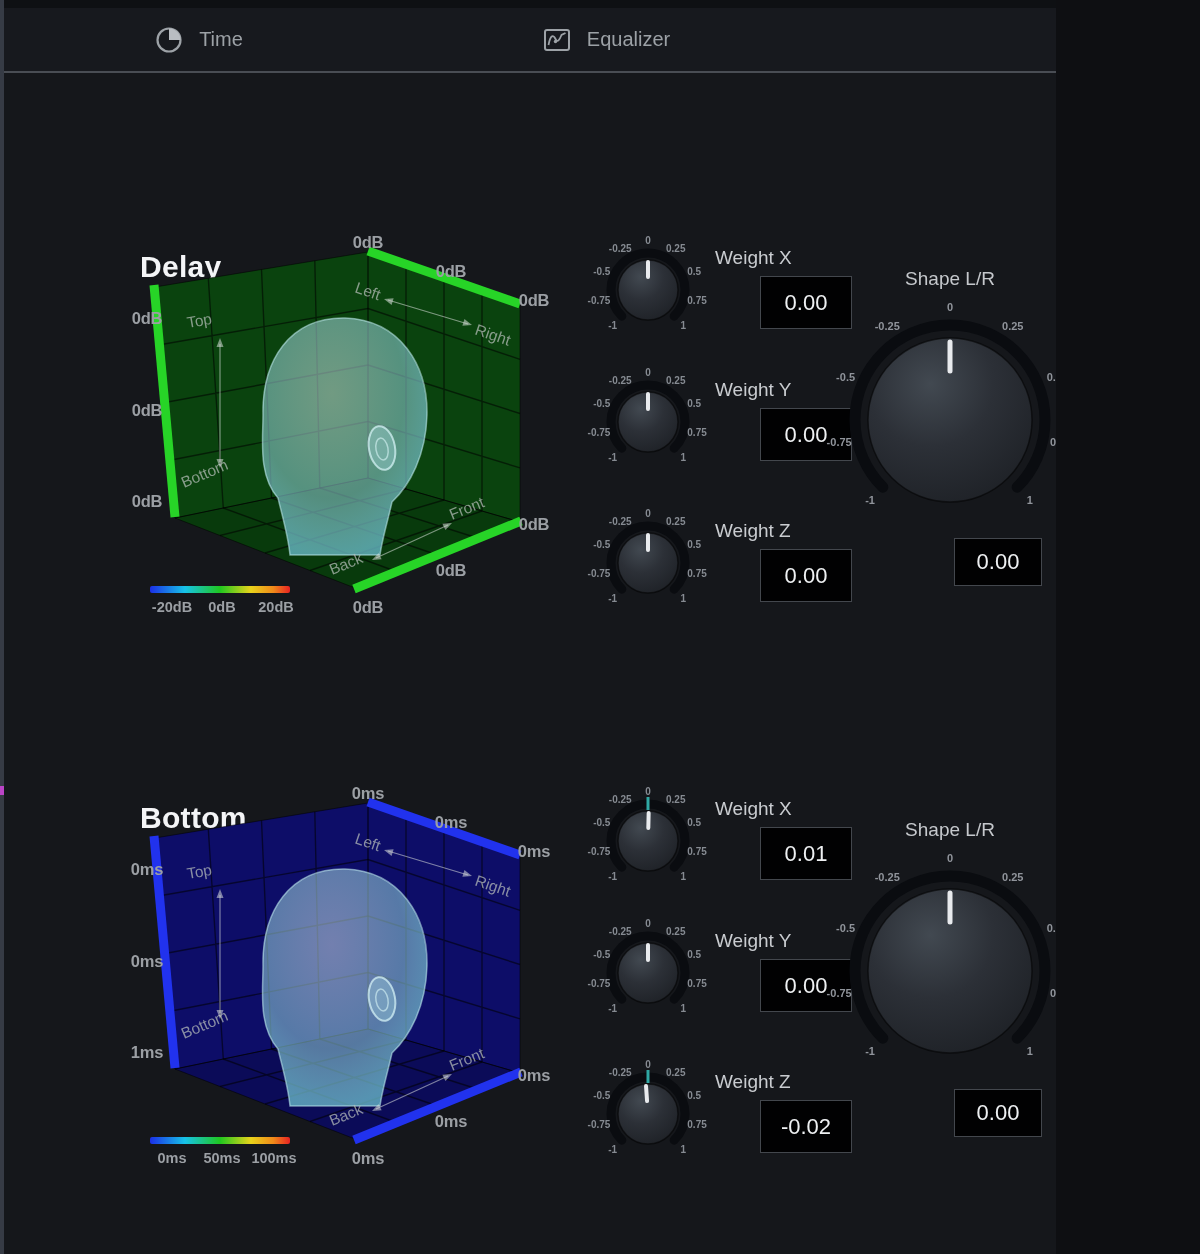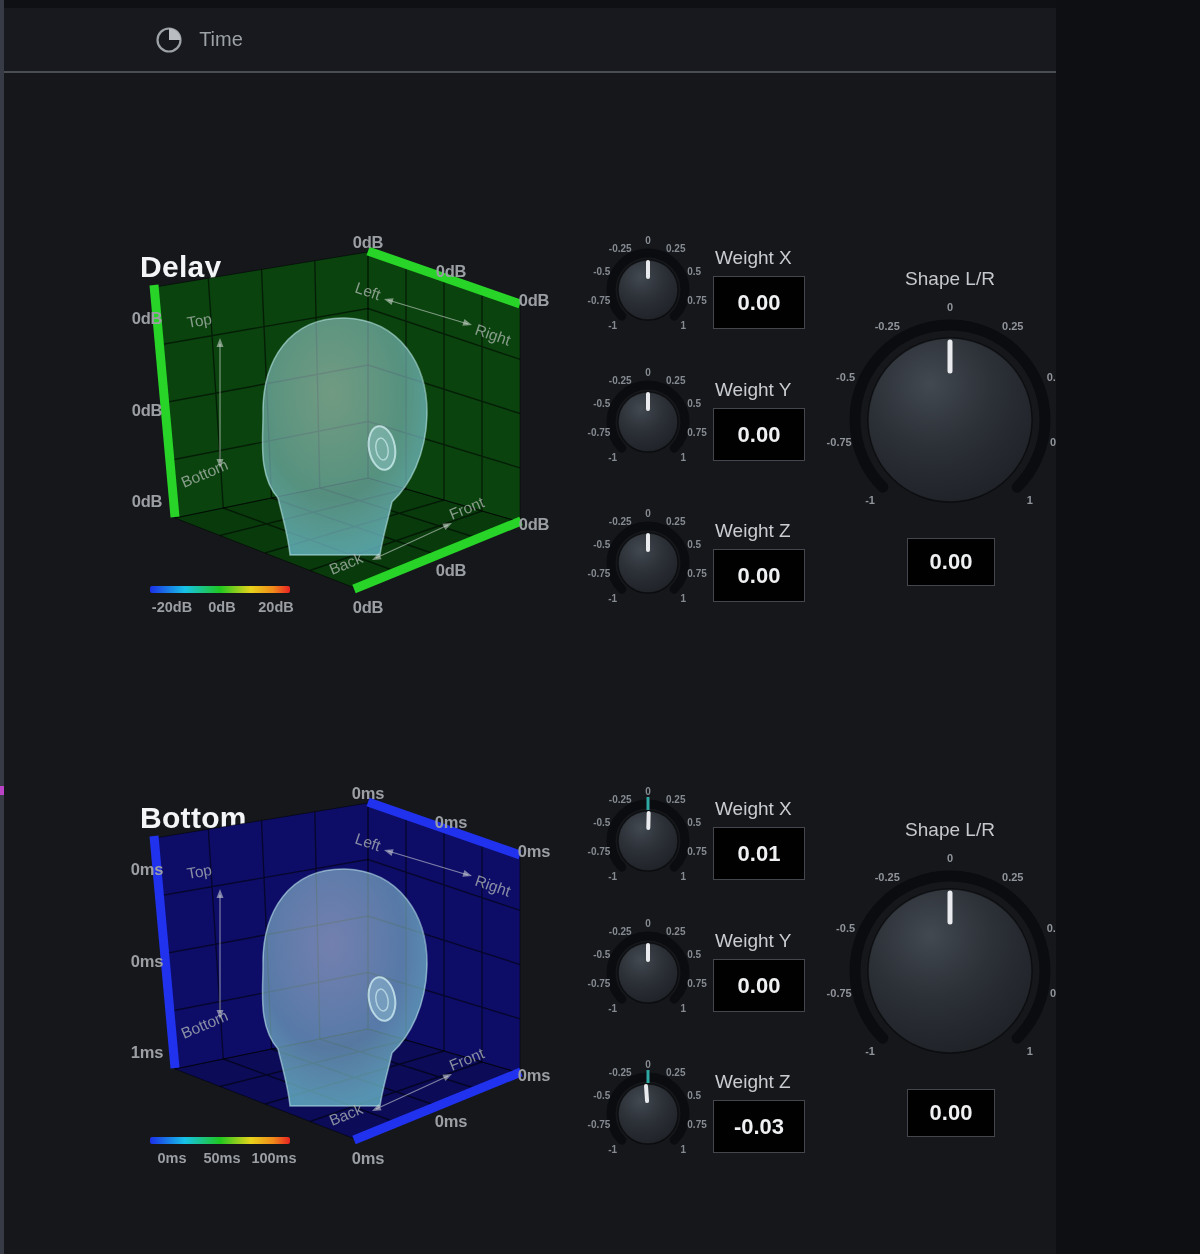--- a/index.html
+++ b/index.html
@@ -33,21 +33,21 @@
   .knob.small{width:120px;height:120px;}
   .knob.big{width:250px;height:250px;}
   .knob svg{position:absolute;left:0;top:0;}
   .tick{position:absolute;transform:translate(-50%,-50%);font-size:10px;color:#868b92;font-weight:700;white-space:nowrap;}
   .knob.big .tick{font-size:11px;color:#90949b;}
 
   
   .w-label{color:#c9ccd0;font-size:19px;}
   .s-label{color:#c5c8cc;font-size:19px;text-align:center;}
   .value-box{background:#010102;border:1px solid #43474d;color:#eef0f2;
-             font-size:22px;font-weight:700;display:flex;align-items:center;justify-content:center;}
+             font-size:22px;font-weight:400;display:flex;align-items:center;justify-content:center;margin-left:47px;}
   .vb-w{width:90px;height:51px;}
   .vb-s{width:86px;height:46px;}
 
   
   .corner-lbl{fill:#9b9fa4;font-size:16.5px;font-weight:700;letter-spacing:-0.2px;}
   .axis-lbl{fill:#b9bfbb;fill-opacity:.72;font-size:15.5px;}
   .scale-lbl{fill:#9b9fa4;font-size:14.5px;font-weight:700;}
   .grid{stroke:rgba(0,0,0,0.55);stroke-width:1.4;fill:none;}
   .face-outline{fill:none;stroke:rgba(0,0,0,0.5);stroke-width:1;}
   .arrow-line{stroke:rgba(219,224,221,0.55);stroke-width:1.2;fill:none;}
@@ -70,20 +70,28 @@
   <div class="abs strip-mark" style="top:506px"></div>
 
   <div class="abs top-band"></div>
   <div class="abs tabbar">
     <div class="tab" style="width:388px">
       <svg width="32" height="32" viewBox="0 0 32 32">
         <circle cx="16" cy="16" r="11.5" fill="none" stroke="#9da2a7" stroke-width="2.2"></circle>
         <path d="M16,16 L16,4.5 A11.5,11.5 0 0 1 27.5,16 Z" fill="#b9bdc2"></path>
       </svg>
       <span>Time</span>
+    </div>
+    <div class="tab" style="width:427px">
+      <svg width="32" height="32" viewBox="0 0 32 32">
+        <rect x="4" y="6" width="24" height="20" rx="2" fill="none" stroke="#9da2a7" stroke-width="2"></rect>
+        <path d="M7.5,21 C9.5,10 12.5,11 14.5,15 C16.5,19 18.5,16 20.5,11 L24.5,9" fill="none" stroke="#9da2a7" stroke-width="1.8"></path>
+        <circle cx="14.5" cy="17.5" r="1.7" fill="#9da2a7"></circle>
+      </svg>
+      <span>Equalizer</span>
     </div>
   </div>
 
   <div class="abs section-title" style="left:140px;top:250px">Delay</div>
 
   <svg class="abs" style="left:130px;top:230px" width="430" height="390" viewBox="0 0 430 390">
     <defs>
       <linearGradient id="jetG" x1="0" y1="0" x2="1" y2="0">
         <stop offset="0" stop-color="#1b2fe8"></stop>
           <stop offset="0.25" stop-color="#17c3e8"></stop>
@@ -408,21 +416,21 @@
       <span class="tick" style="left: 10.9607px; top: 69.7545px;">-0.75</span>
       <span class="tick" style="left: 13.806px; top: 40.8658px;">-0.5</span>
       <span class="tick" style="left: 32.2215px; top: 18.4265px;">-0.25</span>
       <span class="tick" style="left: 60px; top: 10px;">0</span>
       <span class="tick" style="left: 87.7785px; top: 18.4265px;">0.25</span>
       <span class="tick" style="left: 106.194px; top: 40.8658px;">0.5</span>
       <span class="tick" style="left: 109.039px; top: 69.7545px;">0.75</span>
       <span class="tick" style="left: 95.3553px; top: 95.3553px;">1</span>
     </div>
   <div class="abs w-label" style="left:715px;top:1071px">Weight Z</div>
-  <div class="abs value-box vb-w" style="left:713px;top:1100px">-0.03</div>
+  <div class="abs value-box vb-w" style="left:713px;top:1100px">-0.02</div>
 
   <div class="abs s-label" style="left:825px;top:819px;width:250px">Shape L/R</div>
   <div class="knob big" style="left:825px;top:846px">
       <svg width="250" height="250" viewBox="0 0 250 250">
         <path d="M57.82485578727798,192.175144212722 A95,95 0 1 1 192.17514421272202,192.175144212722" fill="none" stroke="#0a0c10" stroke-width="11" stroke-linecap="round"></path>
         <defs>
           <radialGradient id="kg7" cx="38%" cy="28%" r="85%">
             <stop offset="0%" stop-color="#424951"></stop>
             <stop offset="45%" stop-color="#2c3037"></stop>
             <stop offset="100%" stop-color="#1c1f24"></stop>

